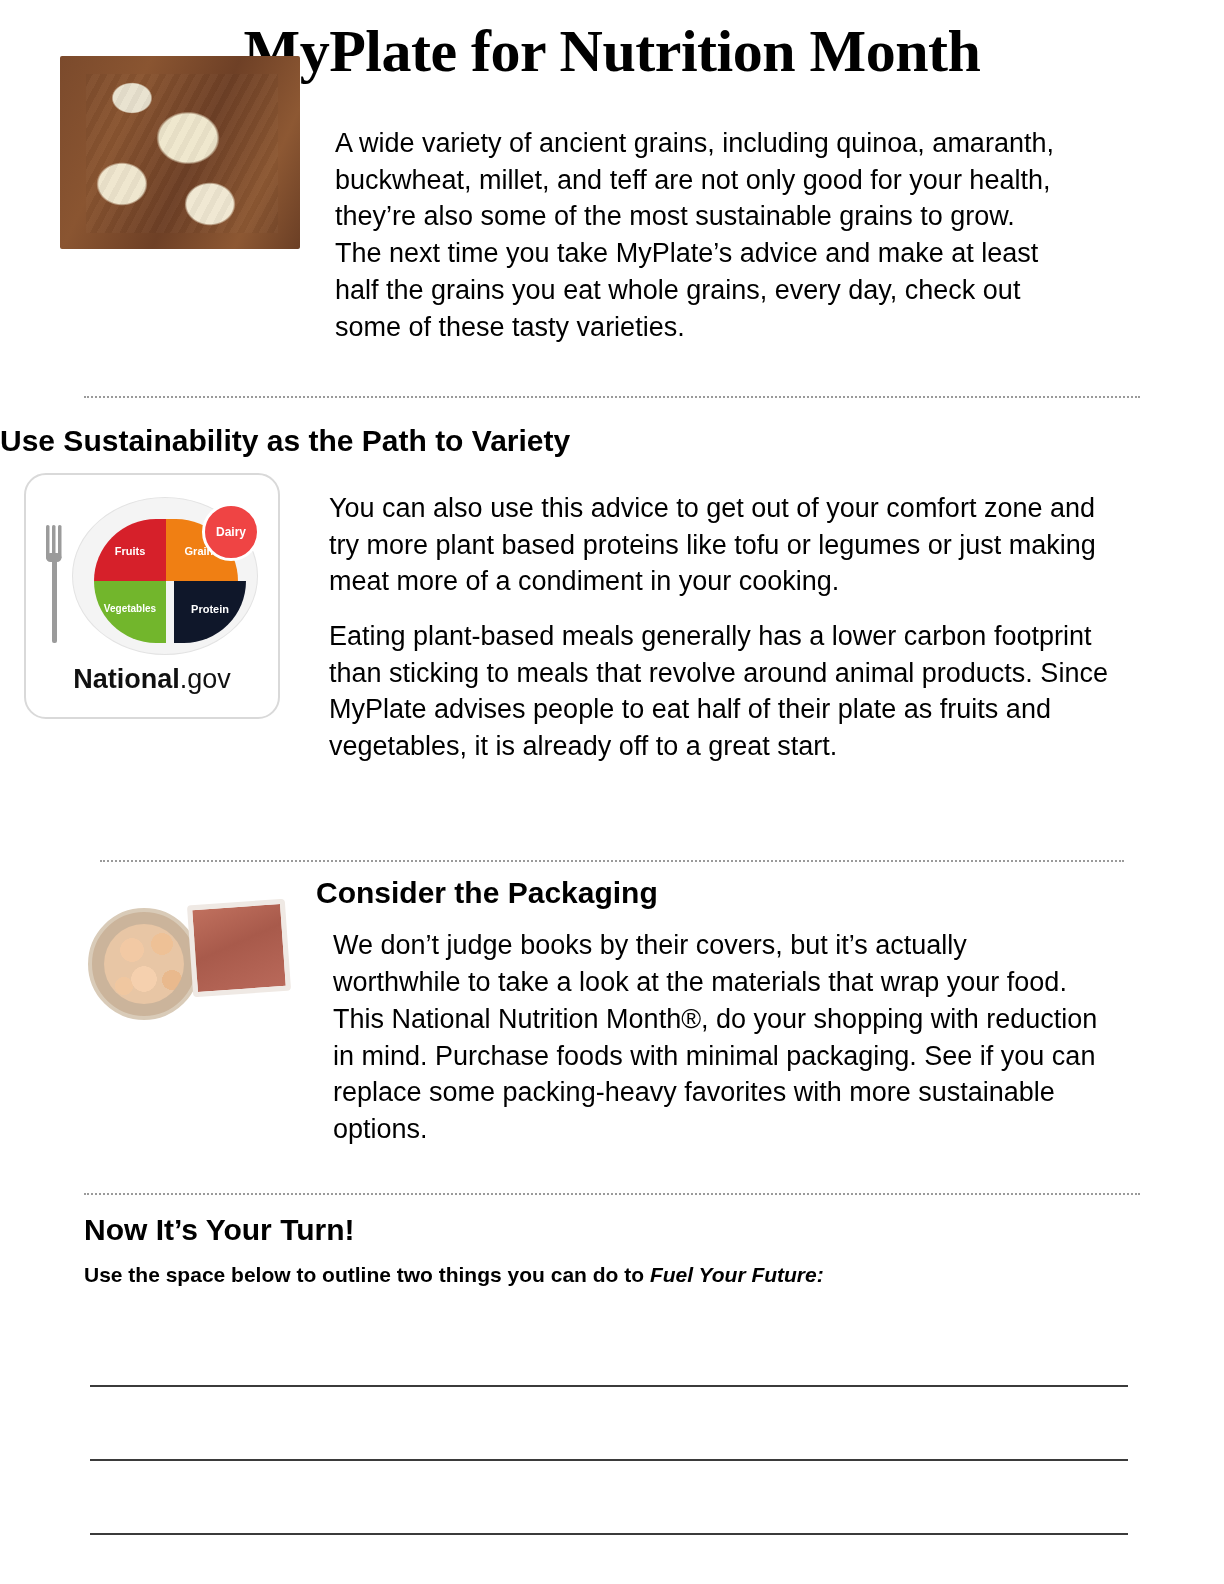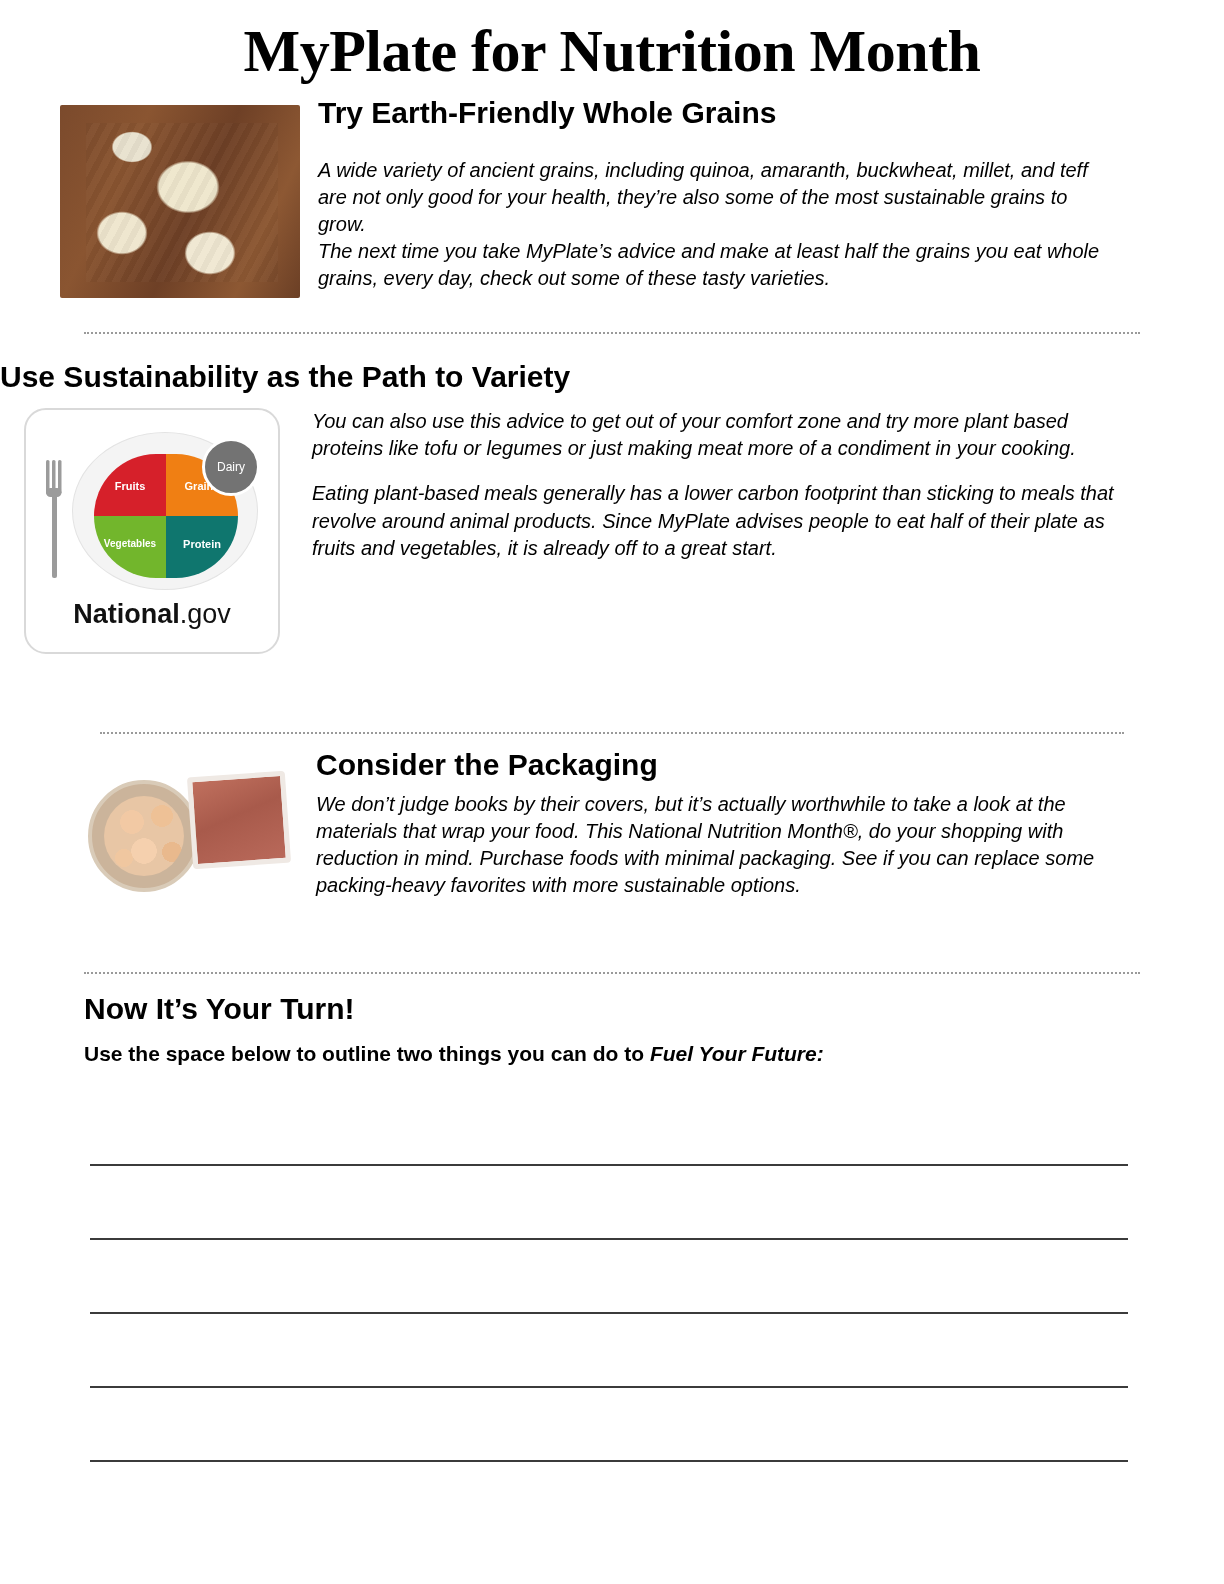--- a/index.html
+++ b/index.html
@@ -47,24 +47,23 @@
 
   .h2 {
     font-family: "Liberation Sans", sans-serif;
     font-weight: bold;
     font-size: 30px;
     line-height: 1.15;
     margin: 0 0 10px 0;
   }
 
   .body-text {
-    font-size: 20px;
+    font-size: 27px;
     line-height: 1.36;
-    margin: 0;
-    font-style: italic;
+    margin: 17px;
   }
   .body-text + .body-text { margin-top: 18px; }
 
   
   .sec1 {
     display: block;
     padding: 8px 0 0 0;
   }
   .sec1-head {
     margin-left: 318px;
@@ -164,45 +163,45 @@
   }
   .quad {
     position: absolute;
     width: 72px;
     height: 62px;
     overflow: hidden;
   }
   .q-fruits   { left: 22px;  top: 22px;  background: #d6202a; border-radius: 72px 0 0 0; }
   .q-grains   { left: 94px;  top: 22px;  background: #f07f13; border-radius: 0 72px 0 0; }
   .q-veg      { left: 22px;  top: 84px;  background: #72b62c; border-radius: 0 0 0 72px; }
-  .q-protein  { left: 94px;  top: 84px;  background: #0f766e; border-radius: 0 0 72px 0; }
+  .q-protein  { left: 102px;  top: 84px;  background: #0f172a; border-radius: 0 0 72px 0; }
   .quad span {
     position: absolute;
     left: 0; right: 0;
     text-align: center;
     color: #fff;
     font-weight: bold;
     font-size: 11px;
     font-family: "Liberation Sans", sans-serif;
   }
   .q-fruits span  { top: 26px; }
   .q-grains span  { top: 26px; }
   .q-veg span     { top: 22px; font-size: 10px; }
   .q-protein span { top: 22px; }
   .dairy {
     position: absolute;
     right: -2px;
     top: 6px;
     width: 52px;
     height: 52px;
     border-radius: 50%;
-    background: #737373;
+    background: #ef4444;
     border: 3px solid #fff;
     color: #fff;
-    font-weight: normal;
+    font-weight: bold;
     font-size: 12px;
     display: flex;
     align-items: center;
     justify-content: center;
   }
   .myplate-wordmark {
     position: absolute;
     left: 0; right: 0;
     bottom: 22px;
     text-align: center;
@@ -303,21 +302,20 @@
   .dotted-wrap.narrow { padding: 0 100px; }
 </style>
 </head>
 <body>
 
 <div class="page">
 
   <h1 class="title">MyPlate for Nutrition Month</h1>
 
   <div class="section sec1">
-    <h2 class="h2 sec1-head">Try Earth-Friendly Whole Grains</h2>
     <div class="sec1-row">
       <div class="sec1-img-wrap">
         <div class="photo photo-grains"></div>
       </div>
       <div class="sec1-text">
         <p class="body-text" style="margin-bottom:0">A wide variety of ancient grains, including quinoa, amaranth, buckwheat, millet, and teff are not only good for your health, they’re also some of the most sustainable grains to grow.</p>
         <p class="body-text" style="margin-top:0">The next time you take MyPlate’s advice and make at least half the grains you eat whole grains, every day, check out some of these tasty varieties.</p>
       </div>
     </div>
   </div>

